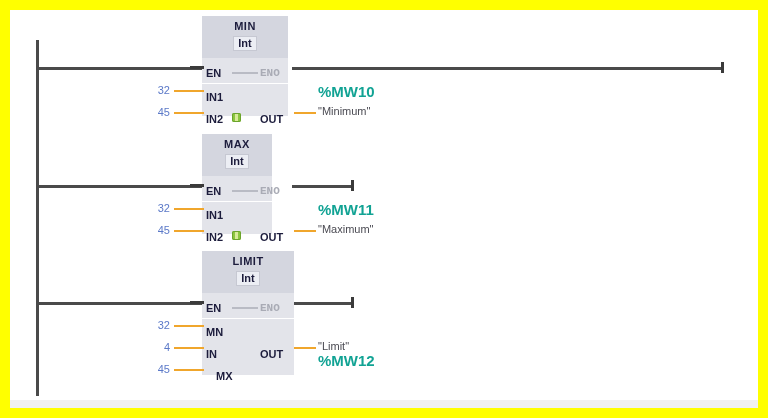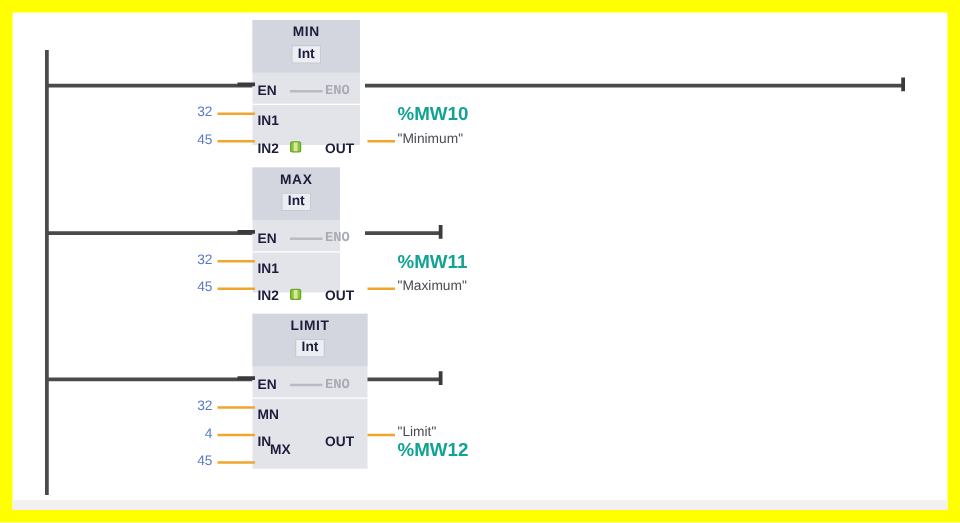--- a/index.html
+++ b/index.html
@@ -242,21 +242,21 @@
       <div class="fb-title">LIMIT</div>
       <div class="fb-type">Int</div>
     </div>
     <div class="fb-body">
       <div class="sep-line" style="left:0;top:25px;width:92px;"></div>
       <div class="eno-line" style="left:30px;top:14px;width:26px;"></div>
       <div class="pin" style="left:4px;top:9px;">EN</div>
       <div class="pin right dim" style="left:58px;top:9px;">ENO</div>
       <div class="pin" style="left:4px;top:33px;">MN</div>
       <div class="pin" style="left:4px;top:55px;">IN</div>
-      <div class="pin" style="left:4px;top:61px;padding-left:10px;">MX</div>
+      <div class="pin" style="left:4px;top:77px;padding-left:10px;">MX</div>
       <div class="pin" style="left:58px;top:55px;">OUT</div>
     </div>
   </div>
 
   <div class="stub-dark" style="left:180px;top:291px;width:14px;"></div>
   <div class="stub-orange" style="left:164px;top:315px;width:30px;"></div>
   <div class="stub-orange" style="left:164px;top:337px;width:30px;"></div>
   <div class="stub-orange" style="left:164px;top:359px;width:30px;"></div>
   <div class="stub-orange" style="left:284px;top:337px;width:22px;"></div>
 

